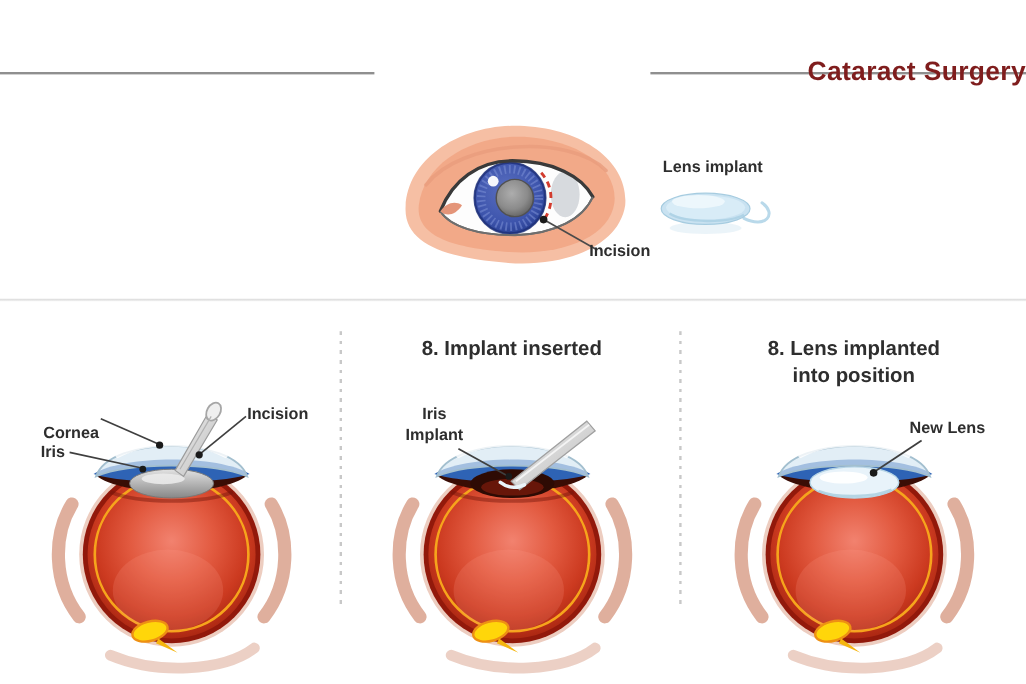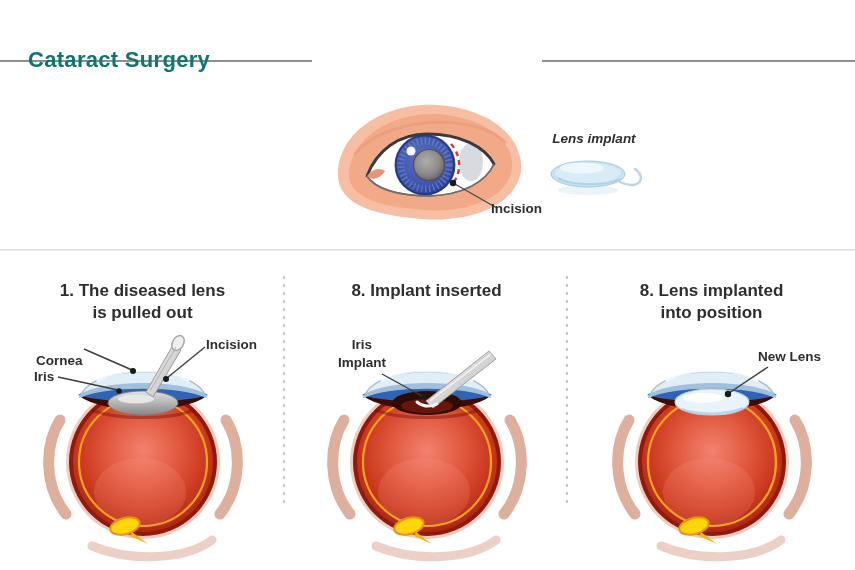--- a/index.html
+++ b/index.html
@@ -1,27 +1,27 @@
 <!DOCTYPE html>
 <html><head>
 <meta charset="utf-8">
 <style>
   html,body{margin:0;padding:0;background:#ffffff;}
   .stage{position:relative;width:855px;height:570px;background:#ffffff;overflow:hidden;
          font-family:"Liberation Sans",sans-serif;font-weight:bold;color:#2e2e2e;}
   .abs{position:absolute;}
   
-  .main-title{position:absolute;left:0;right:0;top:47px;text-align:left;
-              font-size:22px;letter-spacing:.3px;color:#0f766e;margin-left:28px;}
+  .main-title{position:absolute;left:0;right:0;top:47px;text-align:right;
+              font-size:22px;letter-spacing:.3px;color:#7f1d1d;margin-left:28px;}
   .rule{position:absolute;top:60px;height:2px;background:#8f8f8f;}
   .rule.left{left:0;width:312px;}
   .rule.right{left:542px;width:313px;}
   
   .eye-label{position:absolute;left:163px;top:150px;font-size:17px;}
-  .implant-label{position:absolute;left:540px;top:131px;width:108px;text-align:center;font-size:13.5px;font-style:italic;}
+  .implant-label{position:absolute;left:540px;top:131px;width:108px;text-align:center;font-size:13.5px;}
   .incision-label-top{position:absolute;left:491px;top:201px;font-size:13.5px;}
   .section-divider{position:absolute;left:0;top:249px;width:855px;height:2px;
                    background:linear-gradient(#d9d9d9,#f2f2f2);}
   
   .steps{position:absolute;left:0;top:250px;width:855px;height:320px;}
   .vdash{position:absolute;top:26px;height:228px;width:2px;
          background:repeating-linear-gradient(#c8c8c8 0 3px,transparent 3px 8px);}
   .vdash.d1{left:283px;} .vdash.d2{left:566px;}
   .panel{position:absolute;top:0;height:320px;}
   .panel.p1{left:0;width:285px;} .panel.p2{left:285px;width:283px;} .panel.p3{left:568px;width:287px;}
@@ -114,24 +114,20 @@
 
   <div class="incision-label-top">Incision</div>
 
   <div class="section-divider"></div>
 
   <div class="steps">
     <div class="vdash d1"></div>
     <div class="vdash d2"></div>
 
     <div class="panel p1">
-      <div class="step-title">
-        <div>1. The diseased lens</div>
-        <div>is pulled out</div>
-      </div>
       <svg class="eyeball" viewBox="0 0 230 230">
         <path d="M32,70 C16,96 16,136 38,164" stroke="#D9A18C" stroke-width="11" fill="none" stroke-linecap="round" opacity="0.85"></path>
         <path d="M198,70 C214,96 214,136 192,164" stroke="#D9A18C" stroke-width="11" fill="none" stroke-linecap="round" opacity="0.85"></path>
         <path d="M64,196 C102,212 158,210 184,190" stroke="#D9A18C" stroke-width="9" fill="none" stroke-linecap="round" opacity="0.5"></path>
         <circle cx="115" cy="112" r="77" fill="#EDCDC0"></circle>
         <circle cx="115" cy="112" r="74" fill="#92190B"></circle>
         <circle cx="115" cy="112" r="70" fill="url(#gradEye)"></circle>
         <circle cx="115" cy="112" r="64" fill="none" stroke="#F6A41C" stroke-width="2.2"></circle>
         <ellipse cx="112" cy="142" rx="46" ry="34" fill="#FF9E8E" opacity="0.18"></ellipse>
         <ellipse cx="97" cy="176" rx="15" ry="8" fill="#FFD60A" stroke="#EE9013" stroke-width="2" transform="rotate(-15 97 176)"></ellipse>

